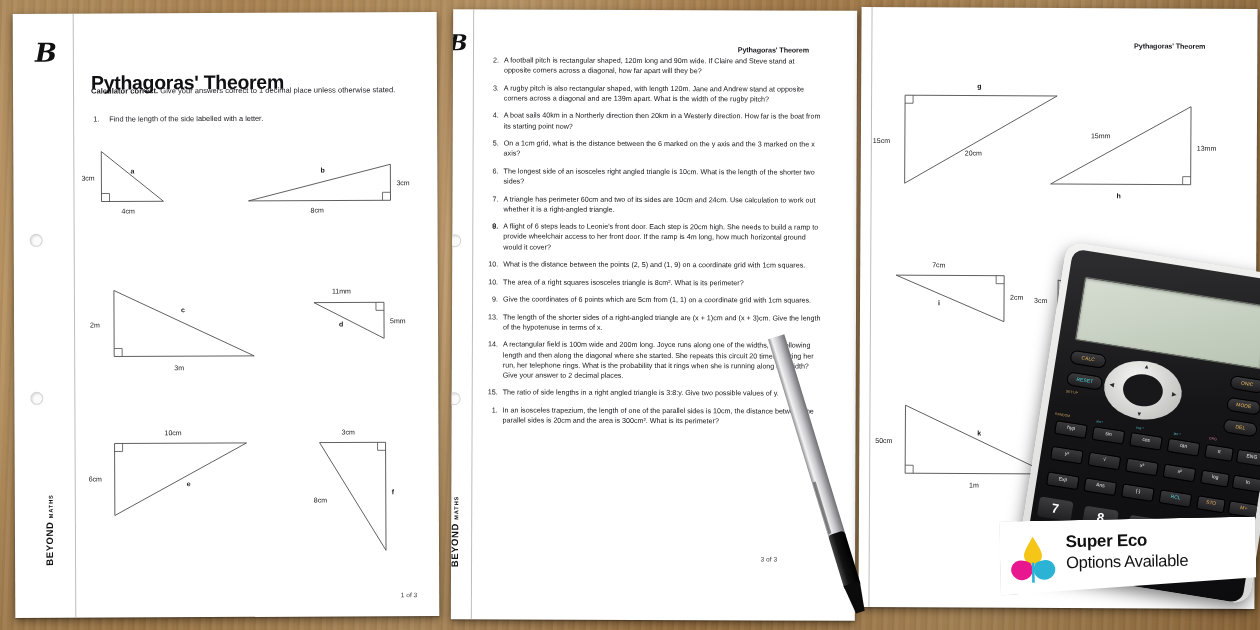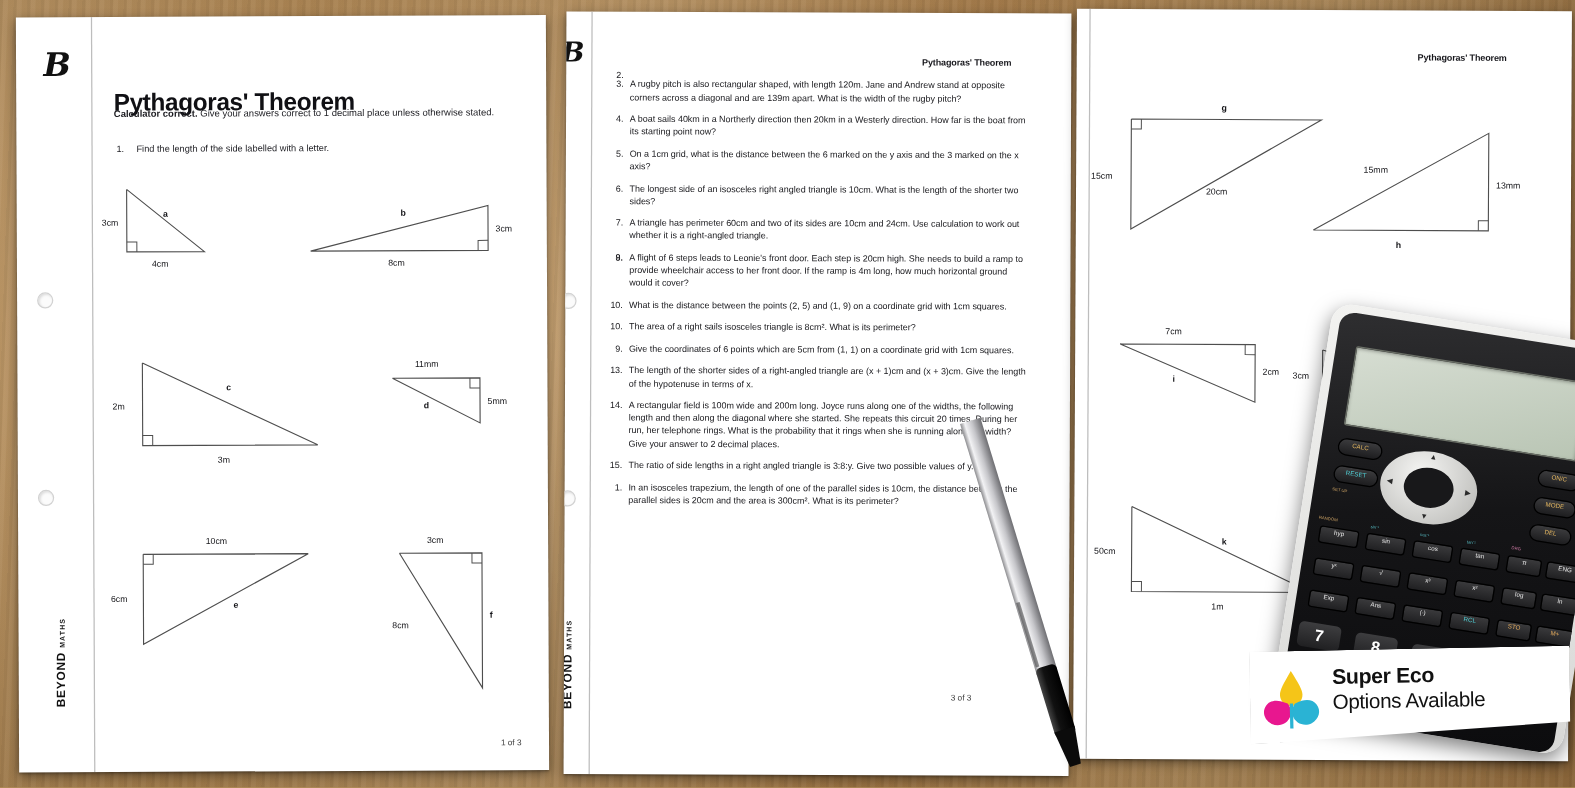--- a/index.html
+++ b/index.html
@@ -211,30 +211,30 @@
 
 <div class="sheet" id="page2">
   <div class="margin-rule" style="left:20px;"></div>
   <div class="punch" style="left:-4px;top:225px;"></div>
   <div class="punch" style="left:-4px;top:383px;"></div>
   <div class="blogo" style="left:-4px;top:22px;font-size:22px;">B</div>
 
   <div class="hdr-right" style="right:48px;top:35px;">Pythagoras' Theorem</div>
 
   <div class="qlist" id="qlist">
-      <div class="qitem"><span class="qn">2.</span></div>
+      <div class="qitem"><span class="qn">2.</span><span>A football pitch is rectangular shaped, 120m long and 90m wide. If Claire and Steve stand at opposite corners across a diagonal, how far apart will they be?</span></div>
       <div class="qitem"><span class="qn">3.</span><span>A rugby pitch is also rectangular shaped, with length 120m. Jane and Andrew stand at opposite corners across a diagonal and are 139m apart. What is the width of the rugby pitch?</span></div>
       <div class="qitem"><span class="qn">4.</span><span>A boat sails 40km in a Northerly direction then 20km in a Westerly direction. How far is the boat from its starting point now?</span></div>
       <div class="qitem"><span class="qn">5.</span><span>On a 1cm grid, what is the distance between the 6 marked on the y axis and the 3 marked on the x axis?</span></div>
       <div class="qitem"><span class="qn">6.</span><span>The longest side of an isosceles right angled triangle is 10cm. What is the length of the shorter two sides?</span></div>
       <div class="qitem"><span class="qn">7.</span><span>A triangle has perimeter 60cm and two of its sides are 10cm and 24cm. Use calculation to work out whether it is a right-angled triangle.</span></div>
       <div class="qitem"><span class="qn">8.</span></div>
       <div class="qitem"><span class="qn">9.</span><span>A flight of 6 steps leads to Leonie's front door. Each step is 20cm high. She needs to build a ramp to provide wheelchair access to her front door. If the ramp is 4m long, how much horizontal ground would it cover?</span></div>
       <div class="qitem"><span class="qn">10.</span><span>What is the distance between the points (2, 5) and (1, 9) on a coordinate grid with 1cm squares.</span></div>
-      <div class="qitem"><span class="qn">10.</span><span>The area of a right sails isosceles triangle is 8cm². What is its perimeter?</span></div>
+      <div class="qitem"><span class="qn">10.</span><span>The area of a right squares isosceles triangle is 8cm². What is its perimeter?</span></div>
       <div class="qitem"><span class="qn">9.</span><span>Give the coordinates of 6 points which are 5cm from (1, 1) on a coordinate grid with 1cm squares.</span></div>
       <div class="qitem"><span class="qn">13.</span><span>The length of the shorter sides of a right-angled triangle are (x + 1)cm and (x + 3)cm. Give the length of the hypotenuse in terms of x.</span></div>
       <div class="qitem"><span class="qn">14.</span><span>A rectangular field is 100m wide and 200m long. Joyce runs along one of the widths, the following length and then along the diagonal where she started. She repeats this circuit 20 times. During her run, her telephone rings. What is the probability that it rings when she is running along the width? Give your answer to 2 decimal places.</span></div>
       <div class="qitem"><span class="qn">15.</span><span>The ratio of side lengths in a right angled triangle is 3:8:y. Give two possible values of y.</span></div>
       <div class="qitem"><span class="qn">1.</span><span>In an isosceles trapezium, the length of one of the parallel sides is 10cm, the distance between the parallel sides is 20cm and the area is 300cm². What is its perimeter?</span></div>
     </div>
 
   <div class="beyond" style="left:9px;bottom:52px;"><span>BEYOND</span> <small>MATHS</small></div>
   <div class="pagenum" style="right:78px;bottom:58px;">3 of 3</div>
 </div>

